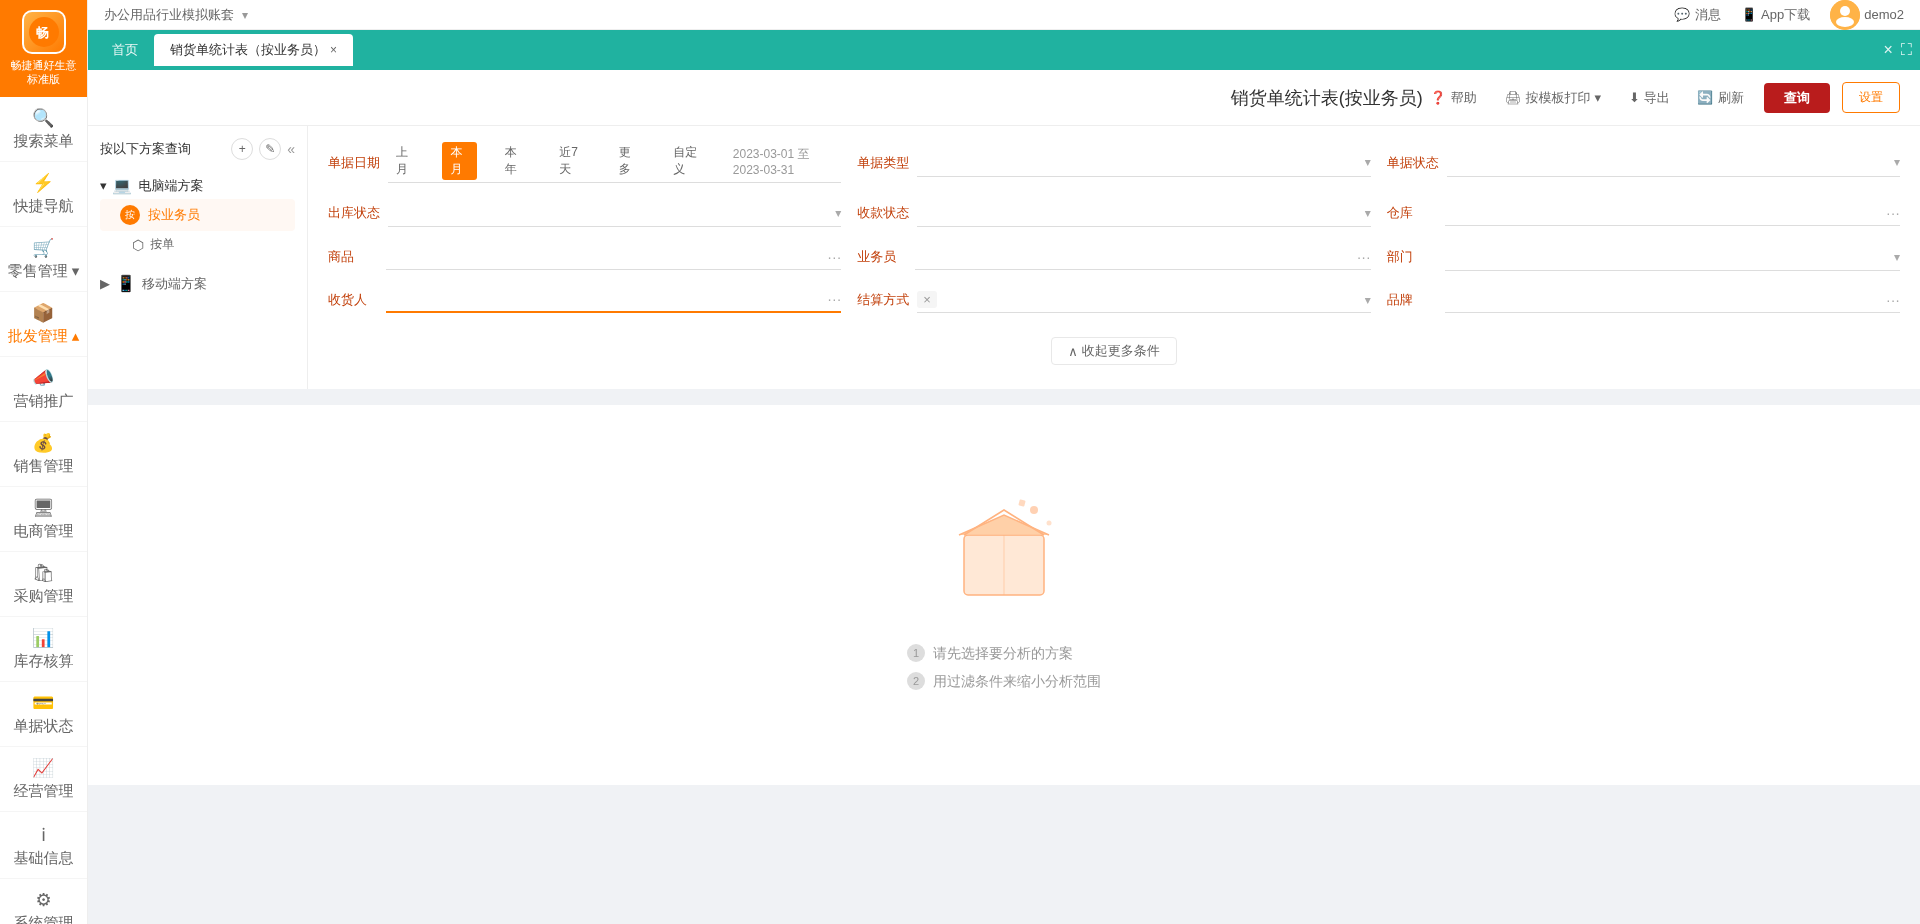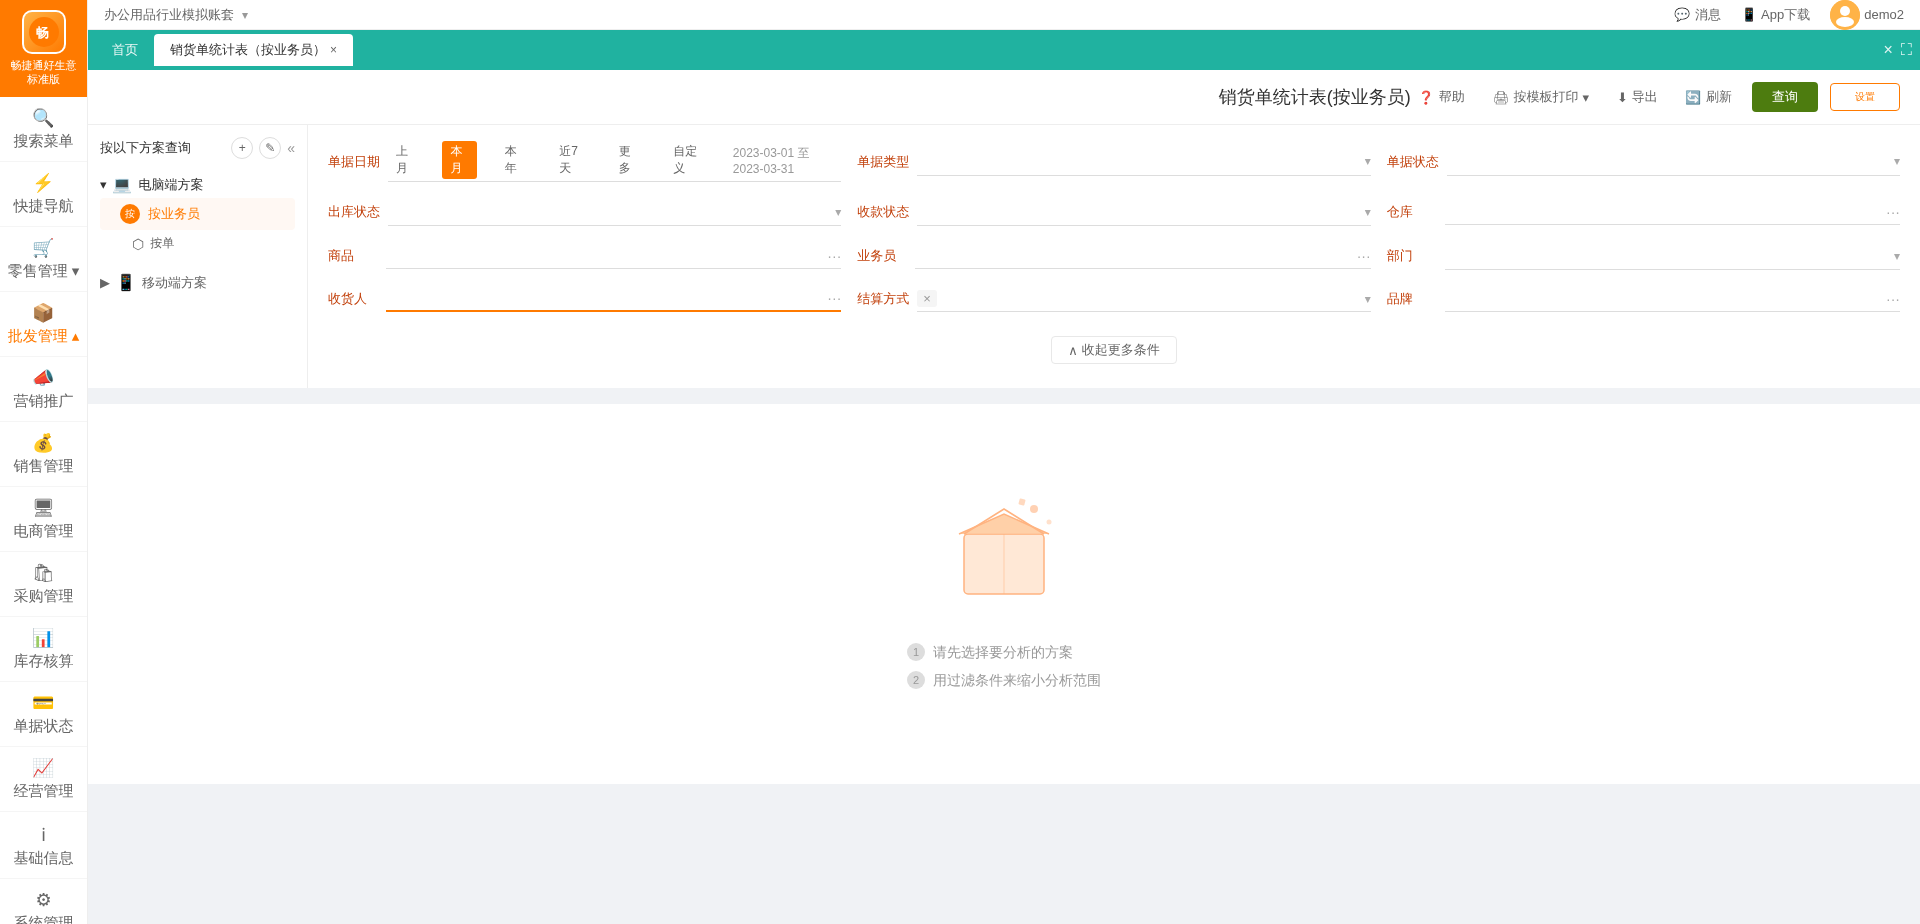--- a/index.html
+++ b/index.html
@@ -43,22 +43,22 @@
     .tabbar-btn { color: rgba(255,255,255,0.85); cursor: pointer; font-size: 16px; }
 
     
     .page-content { flex: 1; overflow-y: auto; background: #f0f2f5; }
 
     
     .page-header { background: #fff; padding: 12px 20px; display: flex; align-items: center; justify-content: flex-end; border-bottom: 1px solid #eee; }
     .page-title { font-size: 18px; font-weight: 500; color: #333; }
     .page-actions { display: flex; align-items: center; gap: 12px; }
     .page-action-btn { display: flex; align-items: center; gap: 4px; color: #666; font-size: 13px; cursor: pointer; padding: 4px 8px; border-radius: 4px; }
-    .btn-primary { background: #4d7c0f; color: #fff; border: none; padding: 6px 20px; border-radius: 4px; cursor: pointer; font-size: 13px; }
-    .btn-setting { background: #fff; color: #ff7a00; border: 1px solid #ff7a00; padding: 6px 24px; border-radius: 4px; cursor: pointer; font-size: 10px; }
+    .btn-primary { background: #b91c1c; color: #fff; border: none; padding: 6px 20px; border-radius: 4px; cursor: pointer; font-size: 13px; font-weight: bold; }
+    .btn-setting { background: #fff; color: #ff7a00; border: 1px solid #ff7a00; padding: 6px 16px; border-radius: 4px; cursor: pointer; font-size: 12px; }
 
     
     .filter-layout { display: flex; background: #fff; margin: 0; }
 
     
     .scheme-panel { width: 220px; flex-shrink: 0; border-right: 1px solid #eee; padding: 12px; }
     .scheme-panel-header { display: flex; align-items: center; justify-content: space-between; margin-bottom: 12px; font-size: 13px; color: #333; }
     .scheme-panel-title { font-weight: 500; }
     .scheme-action-btn { width: 22px; height: 22px; border-radius: 50%; display: flex; align-items: center; justify-content: center; border: 1px solid #ddd; cursor: pointer; color: #666; font-size: 12px; background: #fff; }
     .scheme-collapse-btn { cursor: pointer; color: #999; font-size: 14px; }

